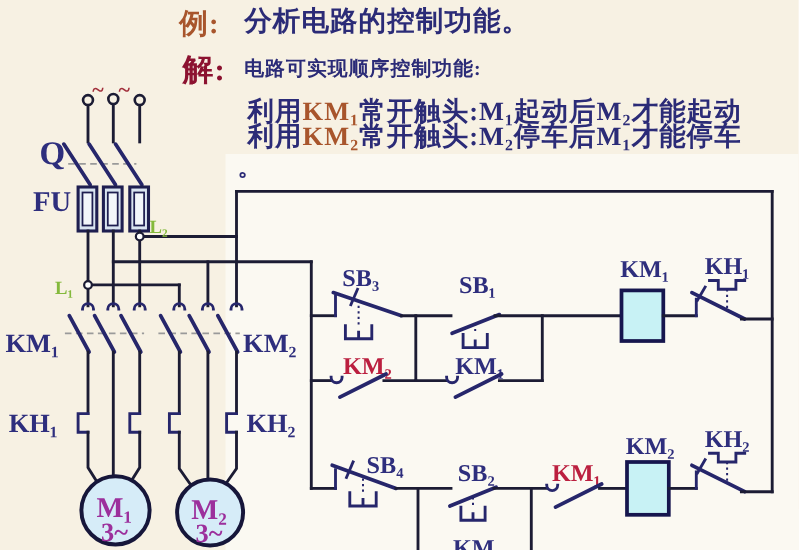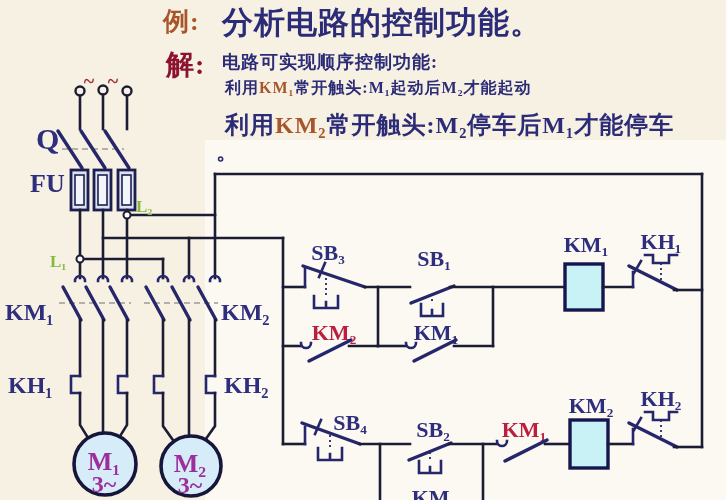--- a/index.html
+++ b/index.html
@@ -43,25 +43,25 @@
   .purpleL{fill:#9c2f9c;}
   .maroonL{fill:#a2303c;}
 </style>
 </head>
 <body>
 
 <div id="stage">
   <div class="softwhite"></div>
 
   <span class="txt brown" style="left:163px;top:8px;font-size:26px;">例:</span>
-  <span class="txt navy" style="left:222px;top:6px;font-size:31px;">分析电路的控制功能。</span>
+  <span class="txt navy" style="left:222px;top:6px;font-size:25px;">分析电路的控制功能。</span>
   <span class="txt maroon" style="left:166px;top:50px;font-size:28px;">解:</span>
   <span class="txt navy" style="left:222px;top:53px;font-size:18px;">电路可实现顺序控制功能:</span>
 
-  <span class="txt" style="left:225px;top:79px;font-size:16px;">
+  <span class="txt" style="left:225px;top:89px;font-size:24px;">
     <span class="navy">利用</span><span class="brown">KM₁</span><span class="navy">常开触头:</span><span class="navy">M₁起动后M₂才能起动</span>
   </span>
   <span class="txt" style="left:225px;top:112px;font-size:24px;">
     <span class="navy">利用</span><span class="brown">KM₂</span><span class="navy">常开触头:</span><span class="navy">M₂停车后M₁才能停车</span>
   </span>
   <span class="txt navy" style="left:216px;top:140px;font-size:22px;">。</span>
 
   <svg width="726" height="500" viewBox="0 0 726 500">
 
     <g>

